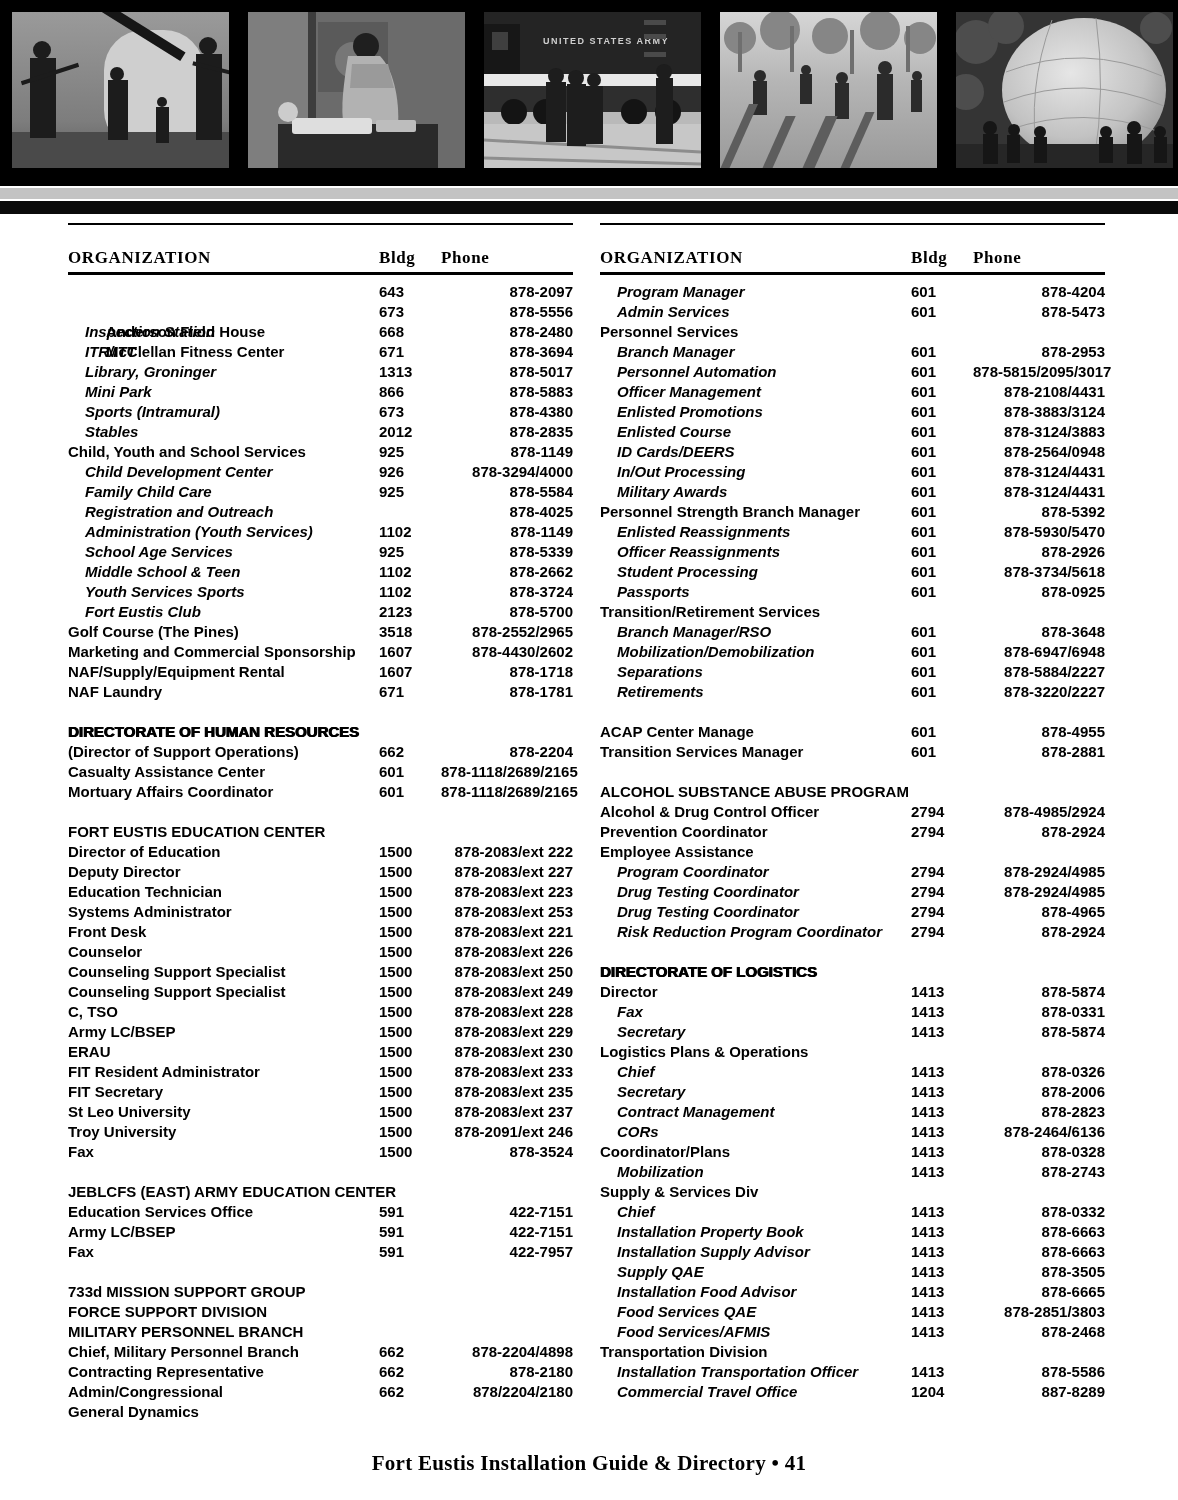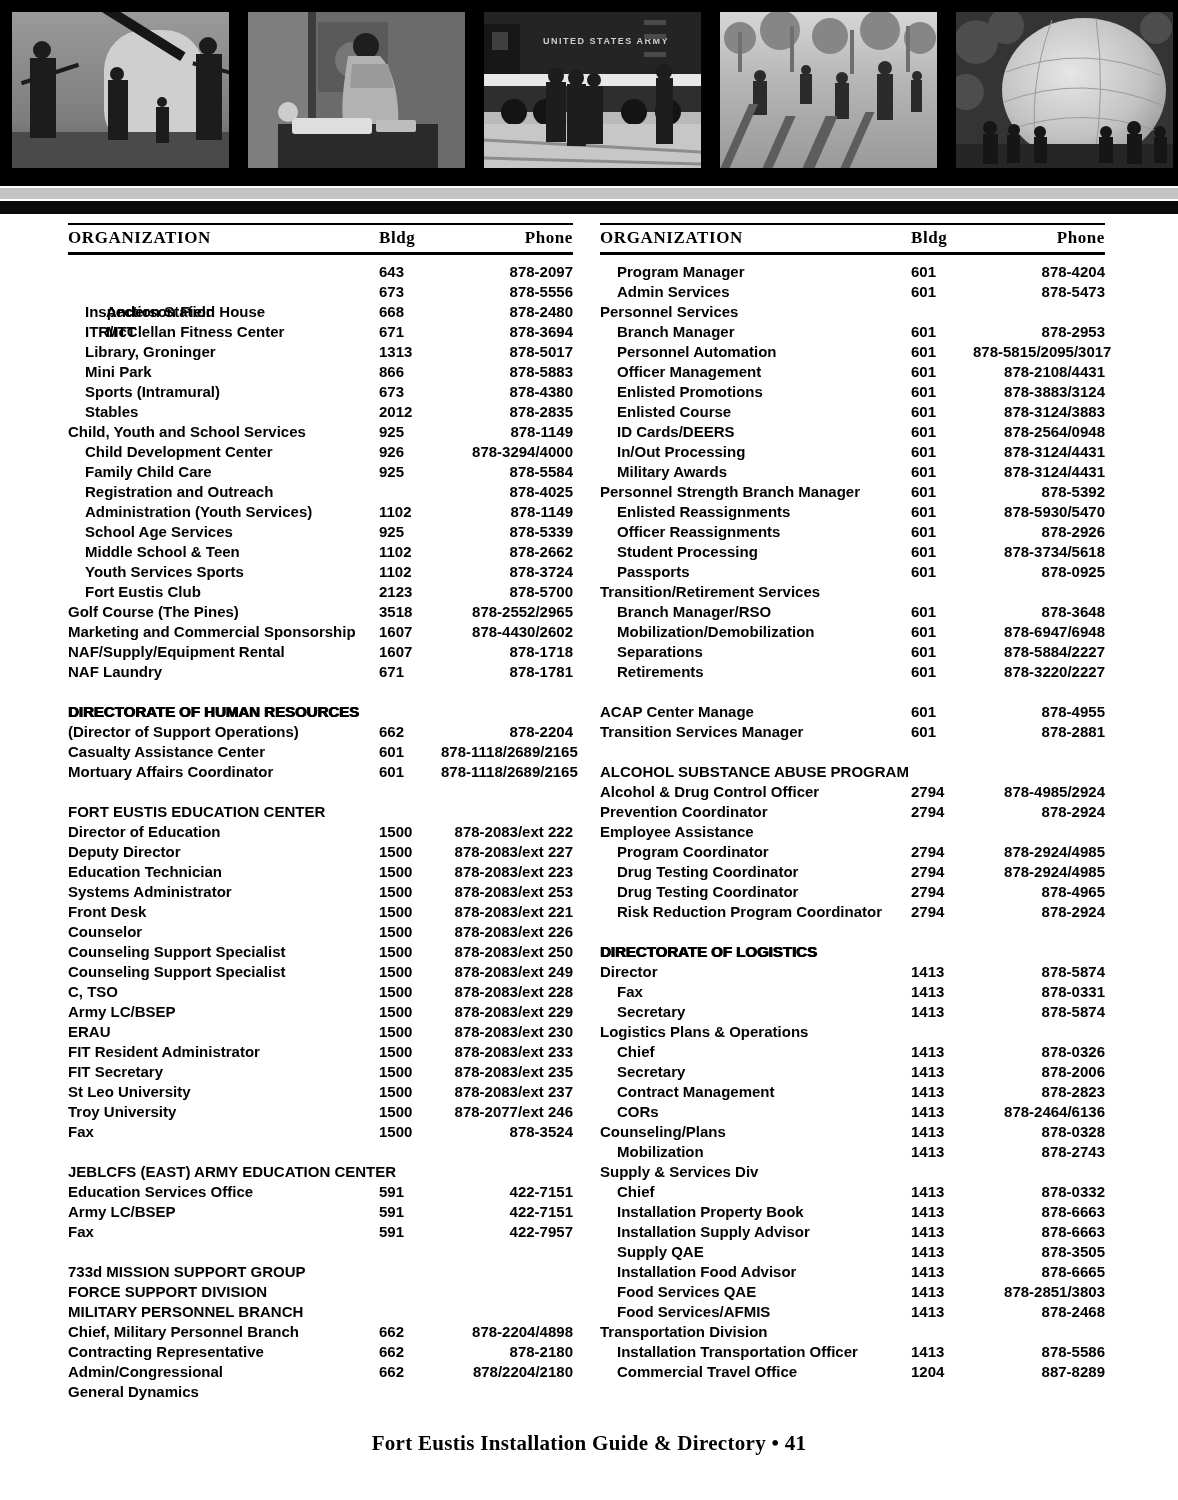--- a/index.html
+++ b/index.html
@@ -13,28 +13,28 @@
   .bar-gray{height:11px;background:#c3c3c3;}
   .bar-black{height:13px;background:#0a0a0a;}
 
   
   .columns{display:flex;gap:27px;padding:0 73px 0 68px;margin-top:9px;}
   .col{flex:1;min-width:0;}
   .col-header{display:flex;align-items:baseline;border-top:2px solid #000;border-bottom:3px solid #000;
               font-family:"Liberation Serif",serif;font-size:17px;padding:3px 0 4px 0;letter-spacing:0.6px;font-weight:bold;}
   .col-header .h-org{width:311px;flex:none;}
   .col-header .h-bldg{width:62px;flex:none;}
-  .col-header .h-phone{flex:1;text-align:right;min-width:0;}
+  .col-header .h-phone{flex:1;min-width:0;margin-top:20px;}
 
   .rows{margin-top:7px;}
   .row{display:flex;height:20px;line-height:20px;font-size:15px;font-weight:bold;white-space:nowrap;}
   .row .org{width:311px;flex:none;overflow:visible;}
   .row .bldg{width:62px;flex:none;}
   .row .phone{flex:1;text-align:right;min-width:0;}
-  .org.i1{padding-left:17px;width:294px;}
+  .org.i1{padding-left:17px;width:294px;font-style:italic;}
   .org.i2{padding-left:38px;width:273px;margin-top:40px;}
   .heavy{text-shadow:0.7px 0 0 currentColor, -0.3px 0 0 currentColor;}
 
   
   .footer{margin-top:29px;text-align:center;font-family:"Liberation Serif",serif;
           font-weight:bold;font-size:21px;letter-spacing:0.3px;}
 </style>
 </head>
 <body>
 
@@ -425,21 +425,21 @@
           <span class="phone">878-2083/ext 235</span>
         </div>
         <div class="row">
           <span class="org">St Leo University</span>
           <span class="bldg">1500</span>
           <span class="phone">878-2083/ext 237</span>
         </div>
         <div class="row">
           <span class="org">Troy University</span>
           <span class="bldg">1500</span>
-          <span class="phone">878-2077/ext 246</span>
+          <span class="phone">878-2091/ext 246</span>
         </div>
         <div class="row">
           <span class="org">Fax</span>
           <span class="bldg">1500</span>
           <span class="phone">878-3524</span>
         </div>
         <div class="row"></div>
         <div class="row">
           <span class="org">JEBLCFS (EAST) ARMY EDUCATION CENTER</span>
           <span class="bldg"></span>
@@ -703,21 +703,21 @@
           <span class="org i1">Contract Management</span>
           <span class="bldg">1413</span>
           <span class="phone">878-2823</span>
         </div>
         <div class="row">
           <span class="org i1">CORs</span>
           <span class="bldg">1413</span>
           <span class="phone">878-2464/6136</span>
         </div>
         <div class="row">
-          <span class="org">Counseling/Plans</span>
+          <span class="org">Coordinator/Plans</span>
           <span class="bldg">1413</span>
           <span class="phone">878-0328</span>
         </div>
         <div class="row">
           <span class="org i1">Mobilization</span>
           <span class="bldg">1413</span>
           <span class="phone">878-2743</span>
         </div>
         <div class="row">
           <span class="org">Supply &amp; Services Div</span>

